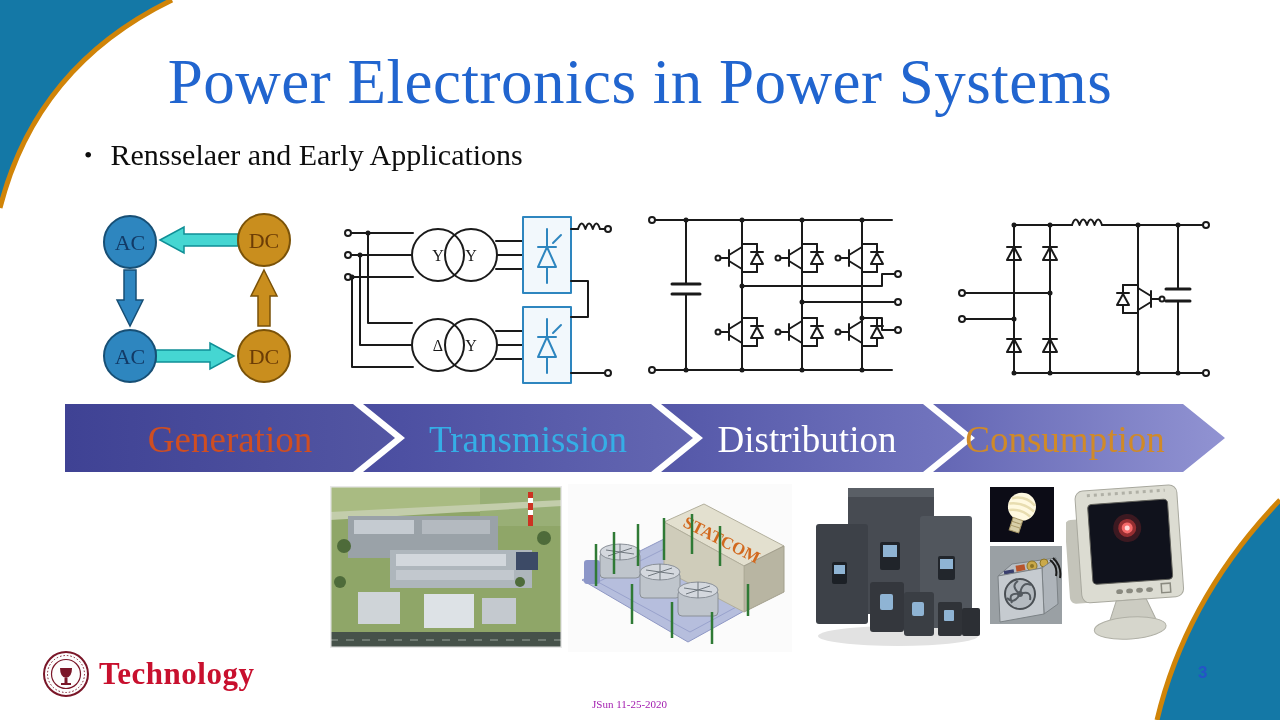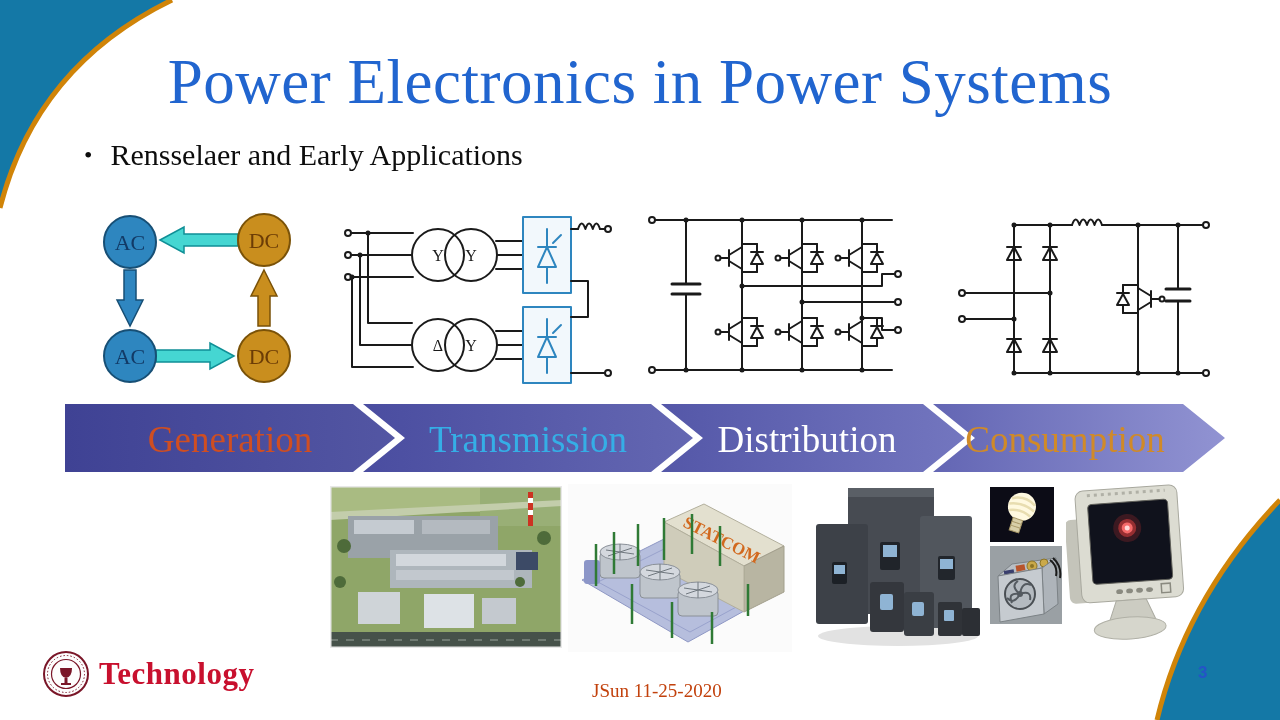--- a/index.html
+++ b/index.html
@@ -21,21 +21,21 @@
   
   .stage-label{font-size:37px;}
   .t-gen{fill:#cf4e22;}
   .t-trans{fill:#35aee6;}
   .t-dist{fill:#ffffff;}
   .t-cons{fill:#d08a28;}
 
   
   .logo{position:absolute;left:42px;top:650px;display:flex;align-items:center;gap:9px;}
   .logo-word{font-size:31px;font-weight:600;color:#c8102e;letter-spacing:.5px;}
-  .footer-note{position:absolute;left:592px;top:680px;font-size:19px;color:#c2410c;}
+  .footer-note{position:absolute;left:592px;top:698px;font-size:11px;color:#a21caf;}
   .page-num{position:absolute;left:1198px;top:663px;font-size:17px;font-weight:700;
             color:#2553c8;font-family:"Liberation Sans",sans-serif;}
 </style>
 </head>
 <body>
 
 <div class="slide">
 
   <svg class="abs" style="left:0;top:0" width="230" height="230">
     <path d="M0,0 L172,0 Q36,66 0,208 Z" fill="#1478a6"></path>

